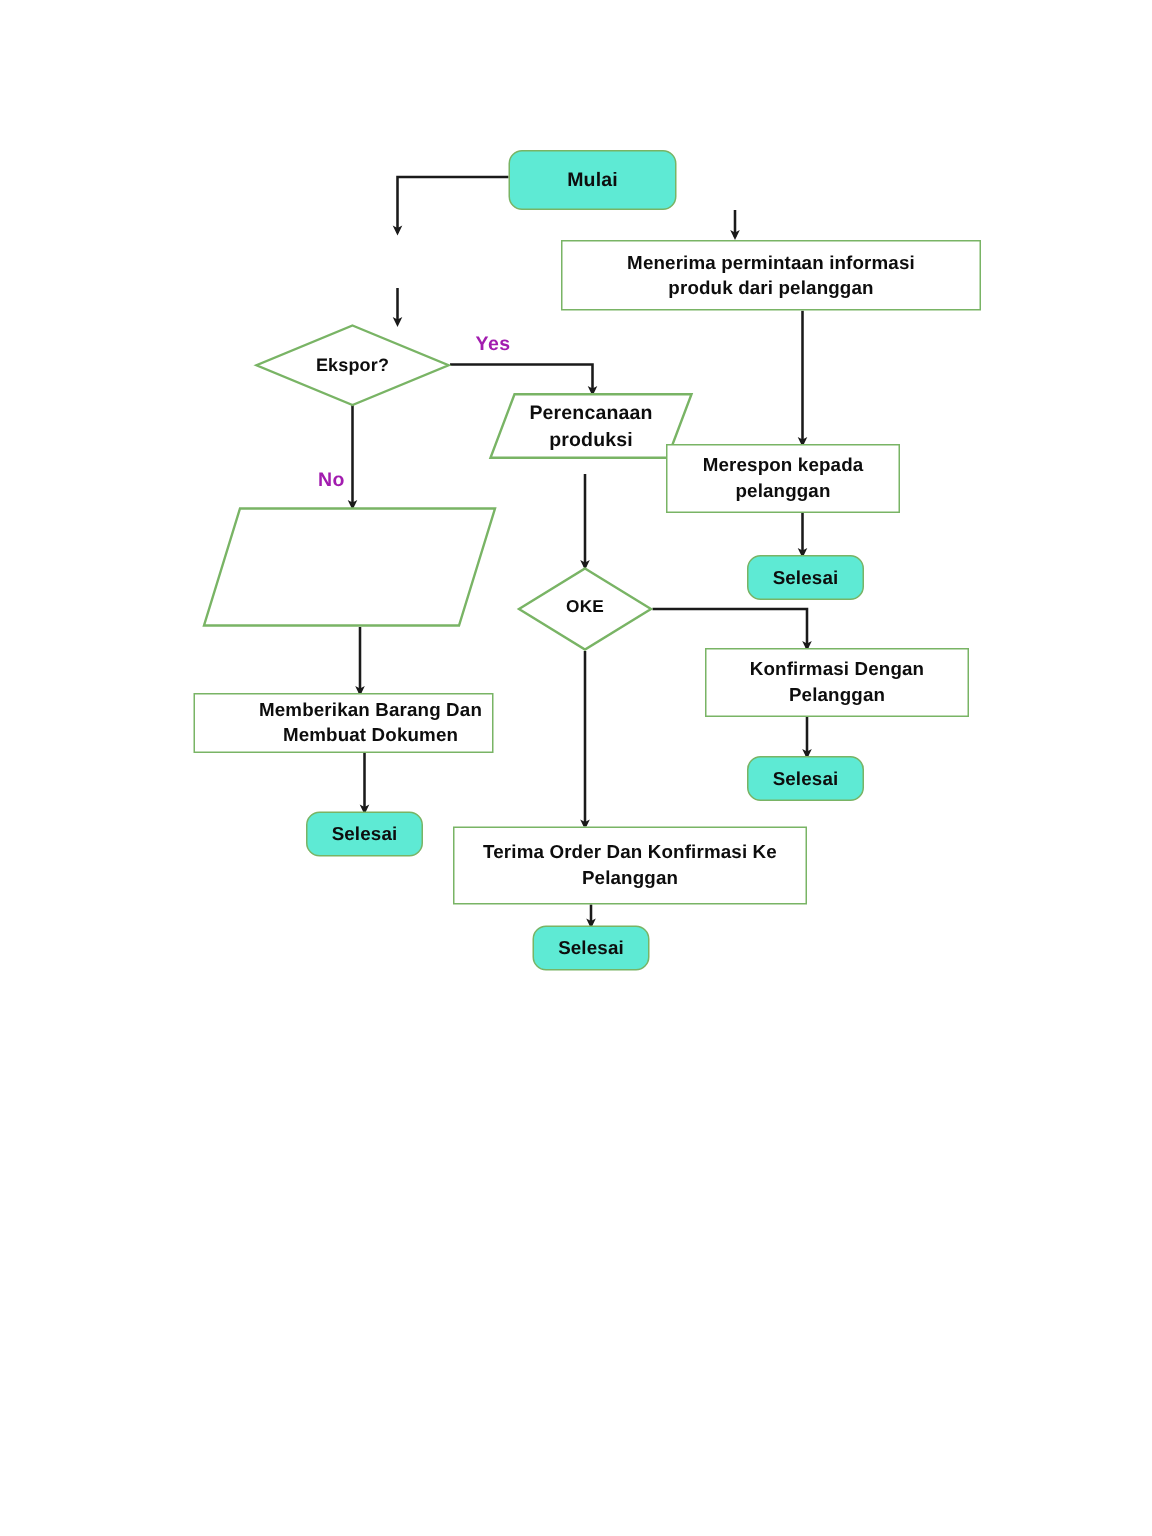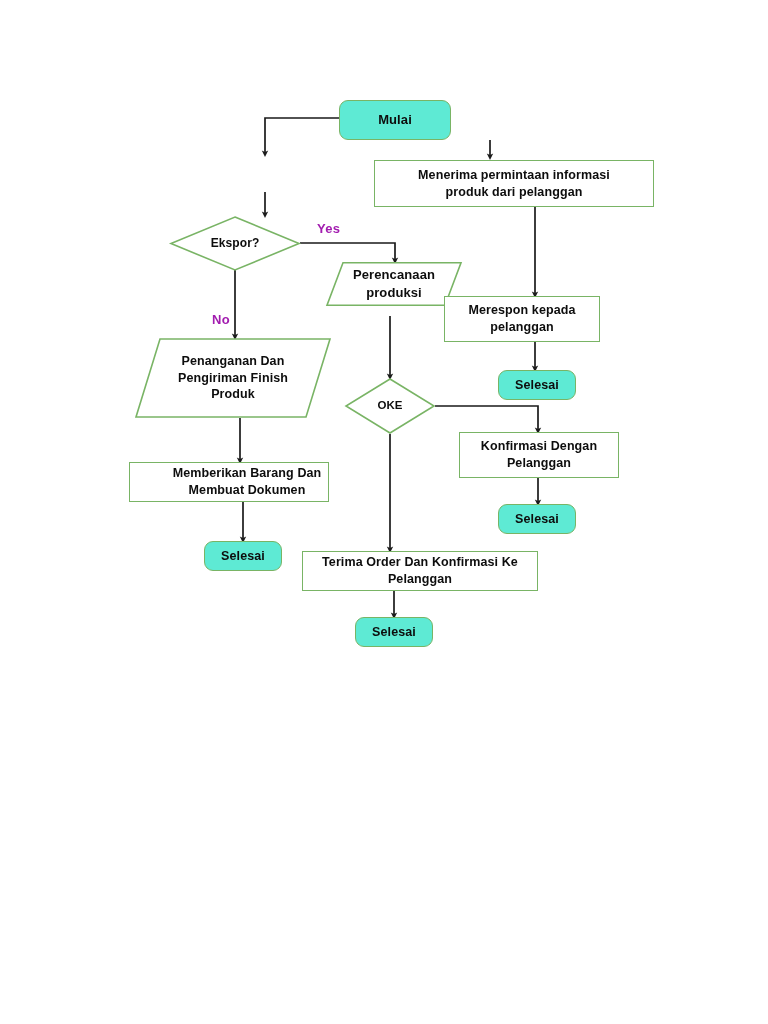--- a/index.html
+++ b/index.html
@@ -150,55 +150,52 @@
 
   <div class="node node-rect" style="left:444px; top:296px; width:156px; height:46px; font-size:12.5px;">
     <span class="node-label">Merespon kepada
 pelanggan</span>
   </div>
 
   <div class="node node-para" style="left:135px; top:338px; width:196px; height:80px; font-size:12.5px;">
     <svg class="shape-svg" viewBox="0 0 196 80" preserveAspectRatio="none">
       <polygon points="25,1 195,1 171,79 1,79" vector-effect="non-scaling-stroke"></polygon>
     </svg>
-    <span class="node-label">Penanganan Dan
-Pengiriman Finish
-Produk</span>
   </div>
 
   <div class="node node-diamond" style="left:345px; top:378px; width:90px; height:56px; font-size:11.5px;">
     <svg class="shape-svg" viewBox="0 0 90 56" preserveAspectRatio="none">
       <polygon points="45,1 89,28 45,55 1,28" vector-effect="non-scaling-stroke"></polygon>
     </svg>
     <span class="node-label">OKE</span>
   </div>
 
   <div class="node node-term" style="left:498px; top:370px; width:78px; height:30px; font-size:12.5px;">
     <span class="node-label">Selesai</span>
   </div>
 
-  <div class="node node-rect" style="left:459px; top:432px; width:160px; height:46px; font-size:12.5px;">
+  <div class="node node-rect" style="left:470px; top:432px; width:176px; height:46px; font-size:12.5px;">
     <span class="node-label">Konfirmasi Dengan
 Pelanggan</span>
   </div>
 
   <div class="node node-rect" style="left:129px; top:462px; width:200px; height:40px; font-size:12.5px;padding-left:36px;">
     <span class="node-label">Memberikan Barang Dan
 Membuat Dokumen</span>
   </div>
 
   <div class="node node-term" style="left:204px; top:541px; width:78px; height:30px; font-size:12.5px;">
     <span class="node-label">Selesai</span>
   </div>
 
   <div class="node node-term" style="left:498px; top:504px; width:78px; height:30px; font-size:12.5px;">
     <span class="node-label">Selesai</span>
   </div>
 
-  <div class="node node-rect" style="left:302px; top:551px; width:236px; height:40px; font-size:12.5px;">
+  <div class="node node-rect" style="left:302px; top:551px; width:236px; height:52px; font-size:12.5px;">
     <span class="node-label">Terima Order Dan Konfirmasi Ke
 Pelanggan</span>
   </div>
 
   <div class="node node-term" style="left:355px; top:617px; width:78px; height:30px; font-size:12.5px;">
     <span class="node-label">Selesai</span>
   </div>
 
   <div class="edge-label" style="left:317px; top:221px;">Yes</div>
   <div class="edge-label" style="left:212px; top:283px;margin-top:29px;">No</div>

